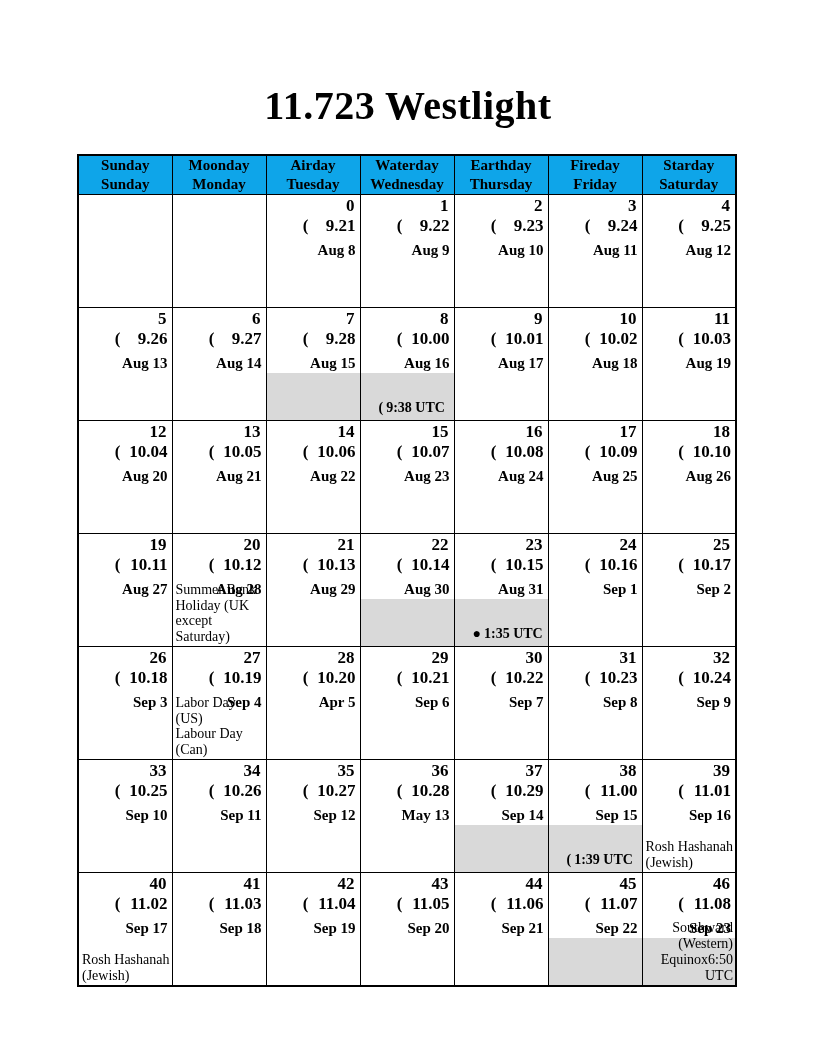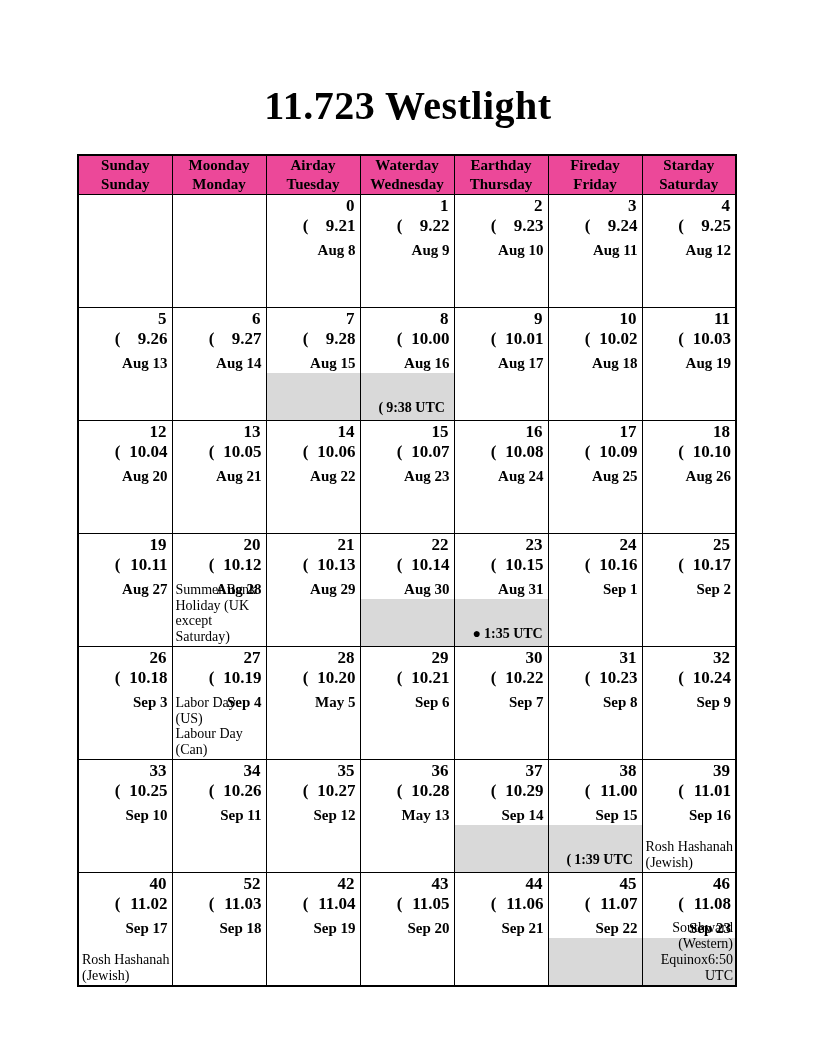--- a/index.html
+++ b/index.html
@@ -25,21 +25,21 @@
     margin:26px 0 0 77px;
     border:2px solid #000;
   }
   .calendar th, .calendar td {
     border:1px solid #000;
     padding:0;
     box-sizing:border-box;
   }
   .calendar th {
     height:26px;
-    background:#ec4899;
+    background:#0ea5e9;
     font-size:15px; font-weight:bold; line-height:1.28;
     text-align:center;
     vertical-align:middle;
   }
   .calendar td.cell {
     height:113px;
     position:relative;
     vertical-align:top;
     background:#ffffff;
     overflow:hidden;
@@ -371,21 +371,21 @@
               <div>Labour Day</div>
               <div>(Can)</div>
             </div>
           </td>
           <td class="cell">
             <div class="daynum">28</div>
             <div class="moonline">
               <span class="moon-icon">(</span>
               <span class="moon-value">10.20</span>
             </div>
-            <div class="gdate">May 5</div>
+            <div class="gdate">Apr 5</div>
           </td>
           <td class="cell">
             <div class="daynum">29</div>
             <div class="moonline">
               <span class="moon-icon">(</span>
               <span class="moon-value">10.21</span>
             </div>
             <div class="gdate">Sep 6</div>
           </td>
           <td class="cell">
@@ -485,21 +485,21 @@
               <span class="moon-icon">(</span>
               <span class="moon-value">11.02</span>
             </div>
             <div class="gdate">Sep 17</div>
             <div class="event">
               <div>Rosh Hashanah</div>
               <div>(Jewish)</div>
             </div>
           </td>
           <td class="cell">
-            <div class="daynum">52</div>
+            <div class="daynum">41</div>
             <div class="moonline">
               <span class="moon-icon">(</span>
               <span class="moon-value">11.03</span>
             </div>
             <div class="gdate">Sep 18</div>
           </td>
           <td class="cell">
             <div class="daynum">42</div>
             <div class="moonline">
               <span class="moon-icon">(</span>

